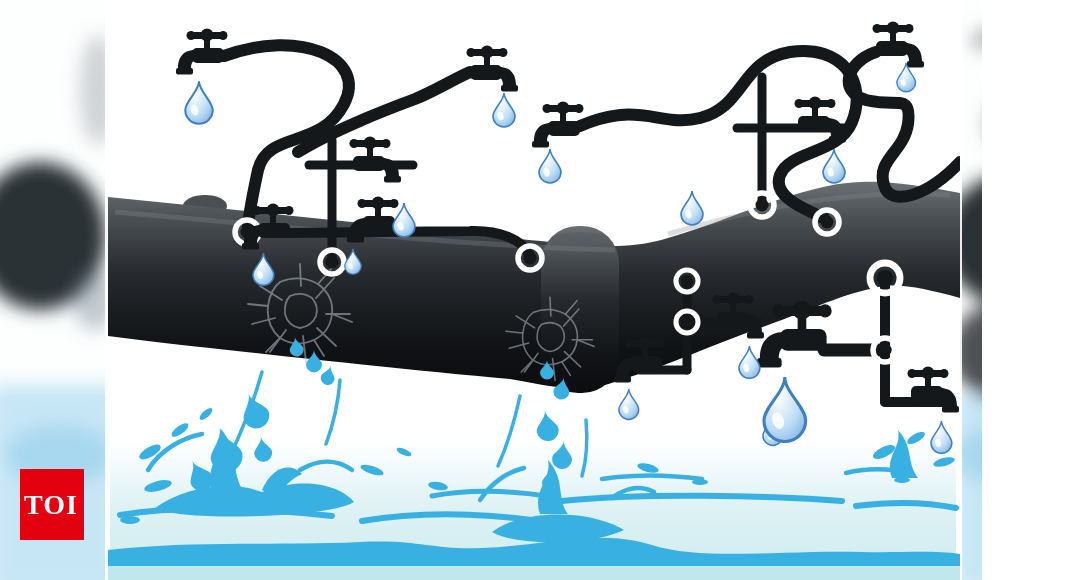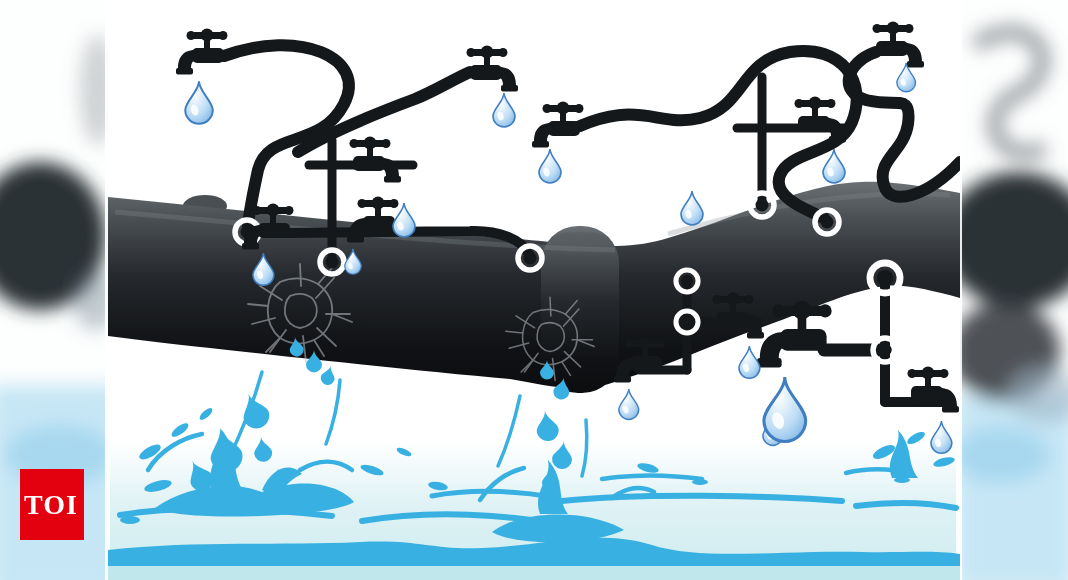--- a/index.html
+++ b/index.html
@@ -2,21 +2,21 @@
 <html style="--splash: #38b1e2; --pale: #dff2f5; --pale2: #cdecef; --ink: #15181a; --pipe-top: #6b7074; --pipe-mid: #26292d; --pipe-dark: #0b0d0f; --crack: #b9bfc4; --drop-edge: #3f7fc1; --band-blue: #c6e6f5; --toi-red: #e3000f;"><head>
 <meta charset="utf-8">
 <style>
   :root{
     --splash:#38b1e2; --pale:#dff2f5; --pale2:#cdecef;
     --ink:#15181a; --pipe-top:#6b7074; --pipe-mid:#26292d; --pipe-dark:#0b0d0f;
     --crack:#b9bfc4; --drop-edge:#3f7fc1; --band-blue:#c6e6f5; --toi-red:#e3000f;
     --white:#ffffff;
   }
   html,body{margin:0;padding:0;background:#fff;}
-  .stage{position:relative;width:1068px;height:580px;overflow:hidden;background:#f97316;
+  .stage{position:relative;width:982px;height:580px;overflow:hidden;background:#f97316;
          font-family:"Liberation Sans", sans-serif;}
   svg{display:block}
   .toi-text{font-family:"Liberation Serif", serif;font-weight:bold;letter-spacing:1px;}
 </style>
 </head>
 <body>
 
 <div class="stage">
 <svg width="1068" height="580" viewBox="0 0 1068 580">
   <defs>

